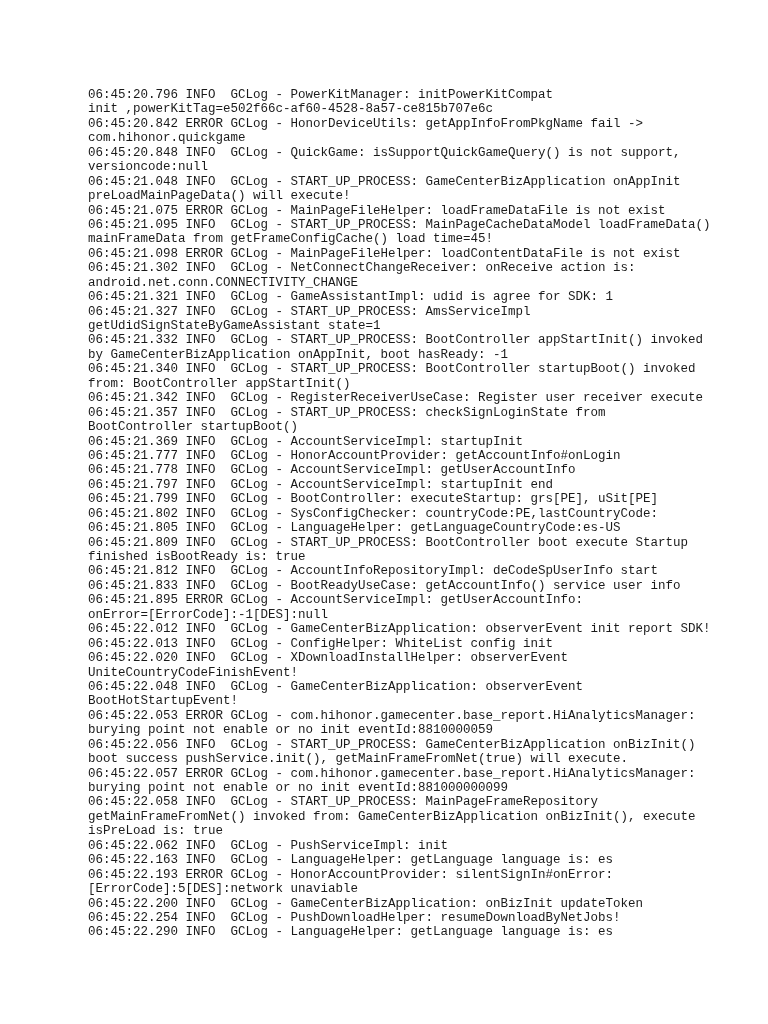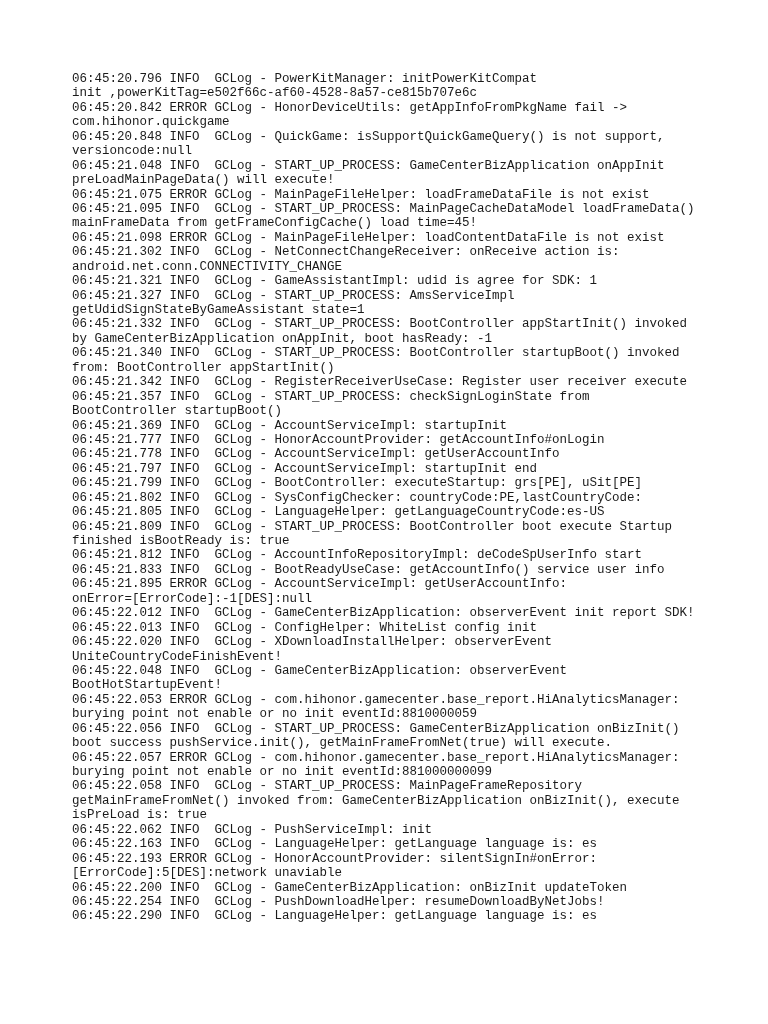--- a/index.html
+++ b/index.html
@@ -19,21 +19,21 @@
       top: 0;
       width: 768px;
       height: 1024px;
       background: #ffffff;
     }
     .log {
       position: absolute;
       left: 72px;
       top: 72px;
       width: 660px;
-      margin: 0;
+      margin: 16px;
       font-family: "Liberation Mono", "DejaVu Sans Mono", monospace;
       font-size: 12.5px;
       line-height: 14.44px;
       color: #1a1a1a;
       white-space: pre;
     }
     .log-line {
       display: block;
       white-space: pre;
     }

